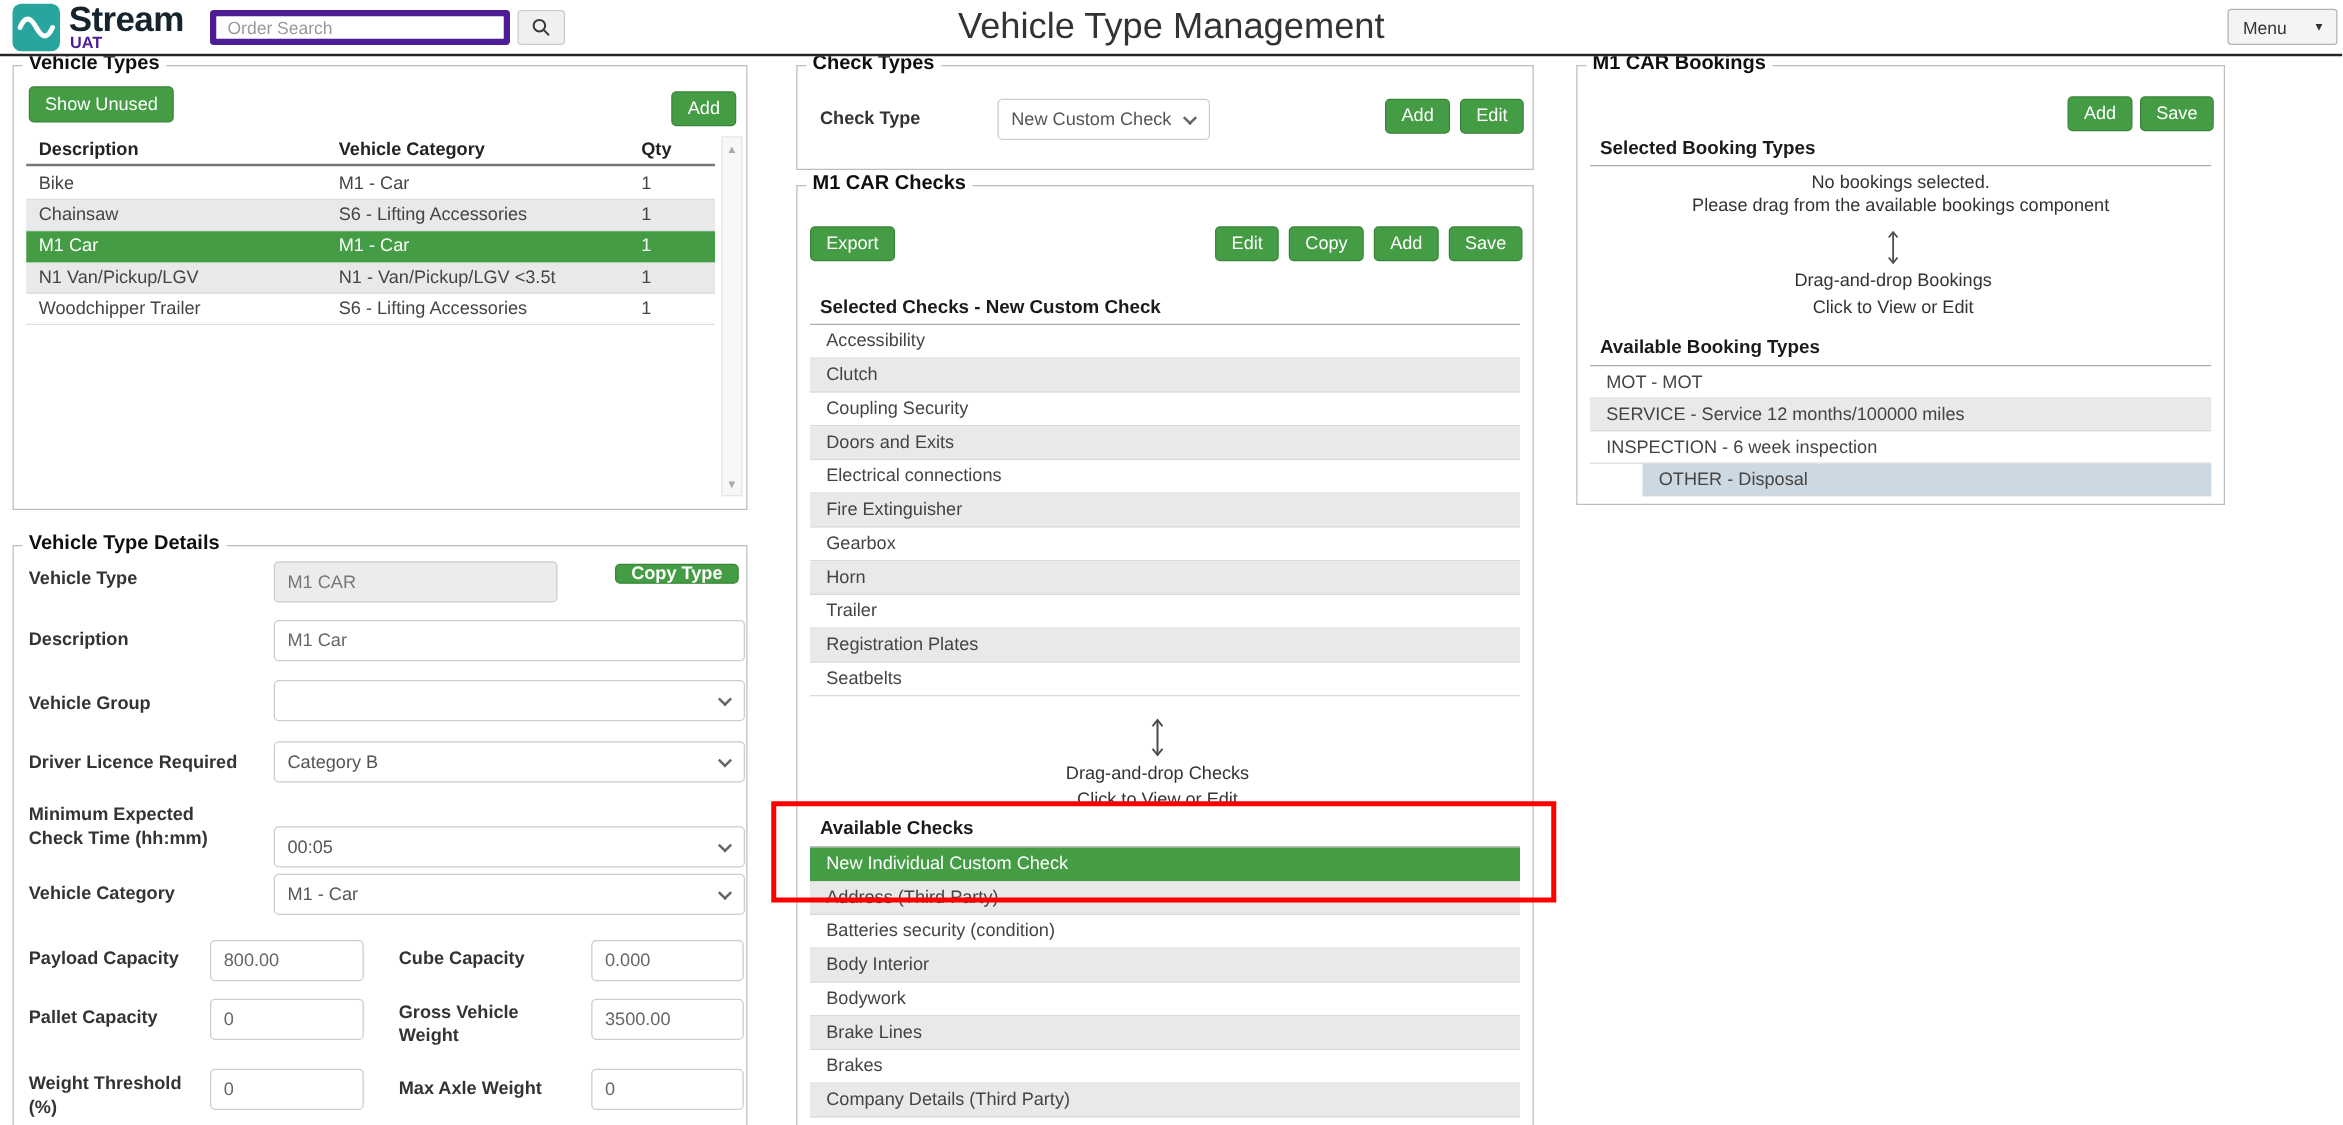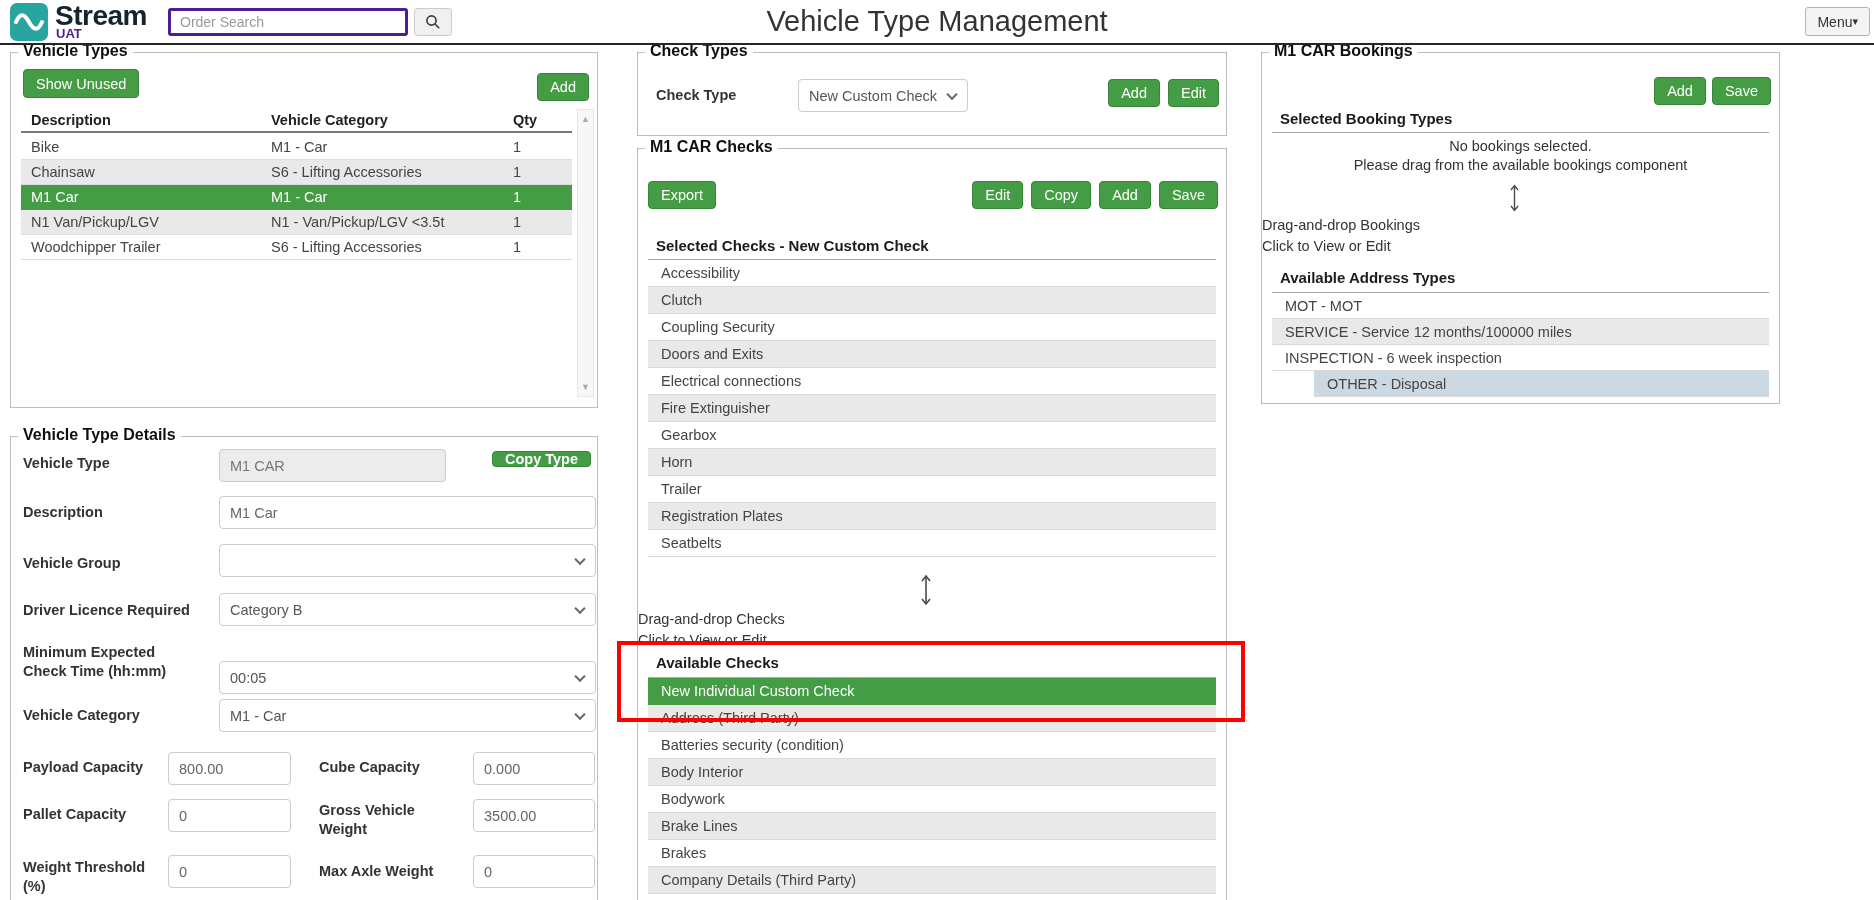--- a/index.html
+++ b/index.html
@@ -4,25 +4,25 @@
 <style>
   * { box-sizing: border-box; margin: 0; padding: 0; }
   body { font-family: "Liberation Sans", sans-serif; background: #fff; }
   .page { position: relative; width: 1874px; height: 900px; overflow: hidden; background: #fff; }
 
   
   .header { position: absolute; left: 0; top: 0; width: 100%; height: 45px; background: #fff; border-bottom: 2px solid #262626; z-index: 10; }
   .logo-icon { position: absolute; left: 10px; top: 3px; width: 38px; height: 38px; background: #28a59e; border-radius: 7px; display: flex; align-items: center; justify-content: center; }
   .brand { position: absolute; left: 55px; top: 0; font-size: 28px; font-weight: bold; color: #16242e; letter-spacing: -0.5px; }
   .brand-env { position: absolute; left: 56px; top: 26px; font-size: 13px; font-weight: bold; color: #4c1d95; }
-  .search-input { position: absolute; left: 168px; top: 8px; width: 240px; height: 28px; border: 3px solid #4c1d95; border-radius: 3px; padding: 0 9px; font-size: 14px; color: #333; font-family: "Liberation Sans", sans-serif; }
+  .search-input { position: absolute; left: 168px; top: 8px; width: 240px; height: 28px; border: 5px solid #4c1d95; border-radius: 3px; padding: 0 9px; font-size: 14px; color: #333; font-family: "Liberation Sans", sans-serif; }
   .search-input::placeholder { color: #999; }
   .search-btn { position: absolute; left: 414px; top: 8px; width: 38px; height: 28px; background: #f0f0f0; border: 1px solid #ccc; border-radius: 3px; display: flex; align-items: center; justify-content: center; cursor: pointer; }
   .page-title { position: absolute; left: 0; right: 0; top: 5px; text-align: center; font-size: 29px; color: #333; }
-  .menu-btn { position: absolute; right: 4px; top: 7px; height: 29px; padding: 0 11px; background: #f4f4f4; border: 1px solid #b3b3b3; border-radius: 3px; font-size: 14px; color: #333; display: flex; align-items: center; gap: 0; cursor: pointer; }
+  .menu-btn { position: absolute; right: 4px; top: 7px; height: 29px; padding: 0 11px; background: #f4f4f4; border: 1px solid #b3b3b3; border-radius: 3px; font-size: 14px; color: #333; display: flex; align-items: center; gap: 23px; cursor: pointer; }
   .menu-caret { font-size: 11px; color: #333; }
 
   
   .panel { position: absolute; border: 1px solid #bdbdbd; border-radius: 0; background: #fff; }
   .panel-legend { position: absolute; top: -11px; left: 7px; background: #fff; padding: 0 5px; font-weight: bold; font-size: 16px; color: #0f0f0f; white-space: nowrap; }
   #p-vtypes   { left: 10px;   top: 52px;  width: 588px; height: 356px; }
   #p-vdetails { left: 10px;   top: 436px; width: 588px; height: 478px; }
   #p-ctypes   { left: 637px;  top: 52px;  width: 590px; height: 84px;  }
   #p-checks   { left: 637px;  top: 148px; width: 590px; height: 766px; }
   #p-bookings { left: 1261px; top: 52px;  width: 519px; height: 352px; }
@@ -48,21 +48,21 @@
   .chev { position: absolute; right: 11px; top: 50%; width: 8px; height: 8px; border-right: 2px solid #666; border-bottom: 2px solid #666; transform: translateY(-70%) rotate(45deg); }
 
   
   .list-header { position: absolute; font-weight: bold; font-size: 15px; color: #1a1a1a; }
   .hrule { position: absolute; left: 10px; right: 10px; border-bottom: 1px solid #aaa; }
   .list { position: absolute; left: 10px; right: 10px; }
   .lrow { height: 27px; line-height: 26px; padding-left: 13px; font-size: 14.5px; color: #444; border-bottom: 1px solid #d9d9d9; cursor: pointer; white-space: nowrap; overflow: hidden; }
   .lrow:nth-child(even) { background: #e9e9e9; }
   .lrow.selected { background: #449d44; color: #fff; border-bottom-color: #449d44; }
   .lrow.hl { background: #cdd9e2; }
-  .dragzone { position: absolute; left: 0; right: 12px; text-align: left; color: #333; font-size: 14.5px; line-height: 21px; }
+  .dragzone { position: absolute; left: 0; right: 12px; text-align: center; color: #333; font-size: 14.5px; line-height: 21px; }
   .dragzone svg { display: block; margin: 0 auto 2px auto; }
   .centertext { position: absolute; left: 0; right: 0; text-align: center; font-size: 14.5px; color: #333; }
 
   
   .btn-group { position: absolute; display: flex; gap: 8px; }
 
   
   #annotation { position: absolute; left: 617px; top: 641px; width: 628px; height: 81px; border: 4px solid #ff0000; z-index: 40; pointer-events: none; }
 </style>
 </head>
@@ -262,21 +262,21 @@
     <div class="dragzone" style="top:130px;">
       <svg width="13" height="30" viewBox="0 0 14 34">
         <path d="M7 4 V30" stroke="#4a4a4a" stroke-width="1.6" fill="none"></path>
         <path d="M3 8 L7 3 L11 8" fill="none" stroke="#4a4a4a" stroke-width="1.6"></path>
         <path d="M3 26 L7 31 L11 26" fill="none" stroke="#4a4a4a" stroke-width="1.6"></path>
       </svg>
       <div>Drag-and-drop Bookings</div>
       <div>Click to View or Edit</div>
     </div>
 
-    <div class="list-header" style="left:18px;top:216px;">Available Address Types</div>
+    <div class="list-header" style="left:18px;top:216px;">Available Booking Types</div>
     <div class="hrule" style="top:239px;"></div>
     <div class="list" style="top:240px;">
       <div class="lrow" style="height:26px;">MOT - MOT</div>
       <div class="lrow" style="height:26px;">SERVICE - Service 12 months/100000 miles</div>
       <div class="lrow" style="height:26px;">INSPECTION - 6 week inspection</div>
       <div class="lrow hl" style="height:26px;margin-left:42px;">OTHER - Disposal</div>
     </div>
   </div>
 
   <div id="annotation"></div>

